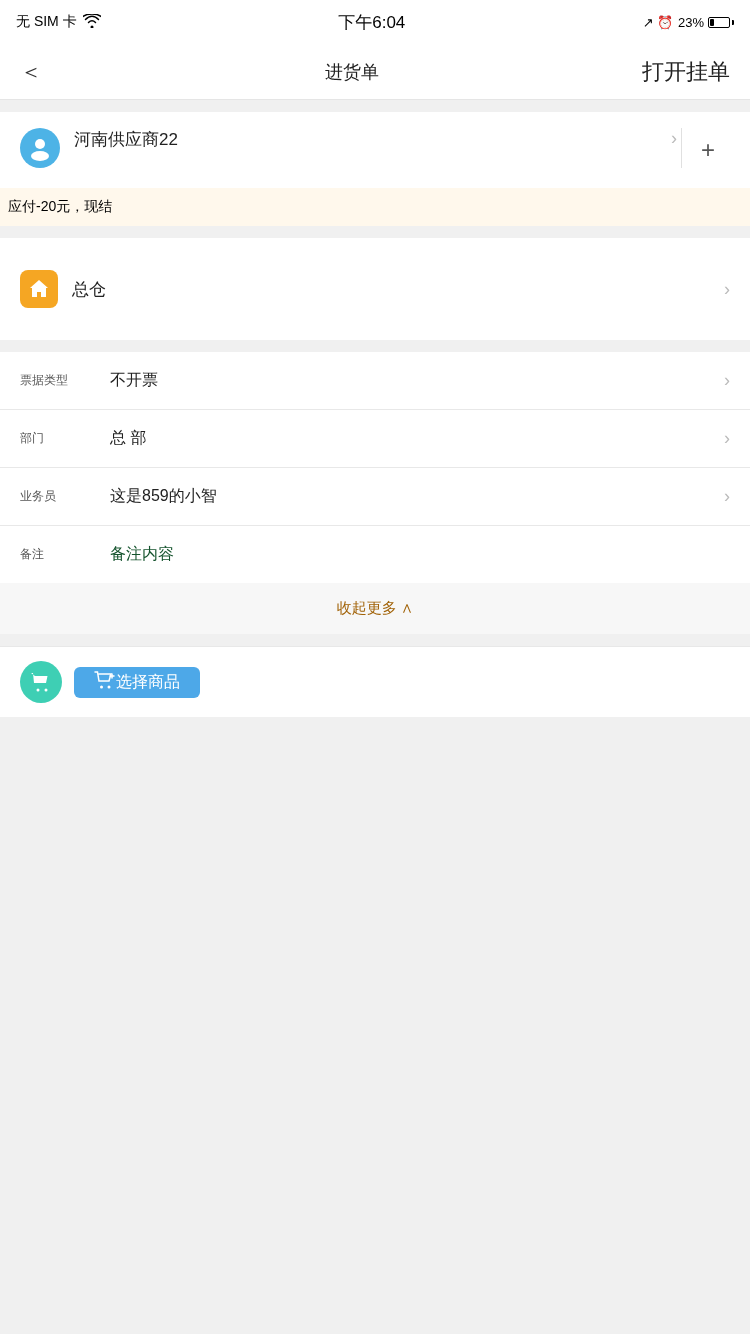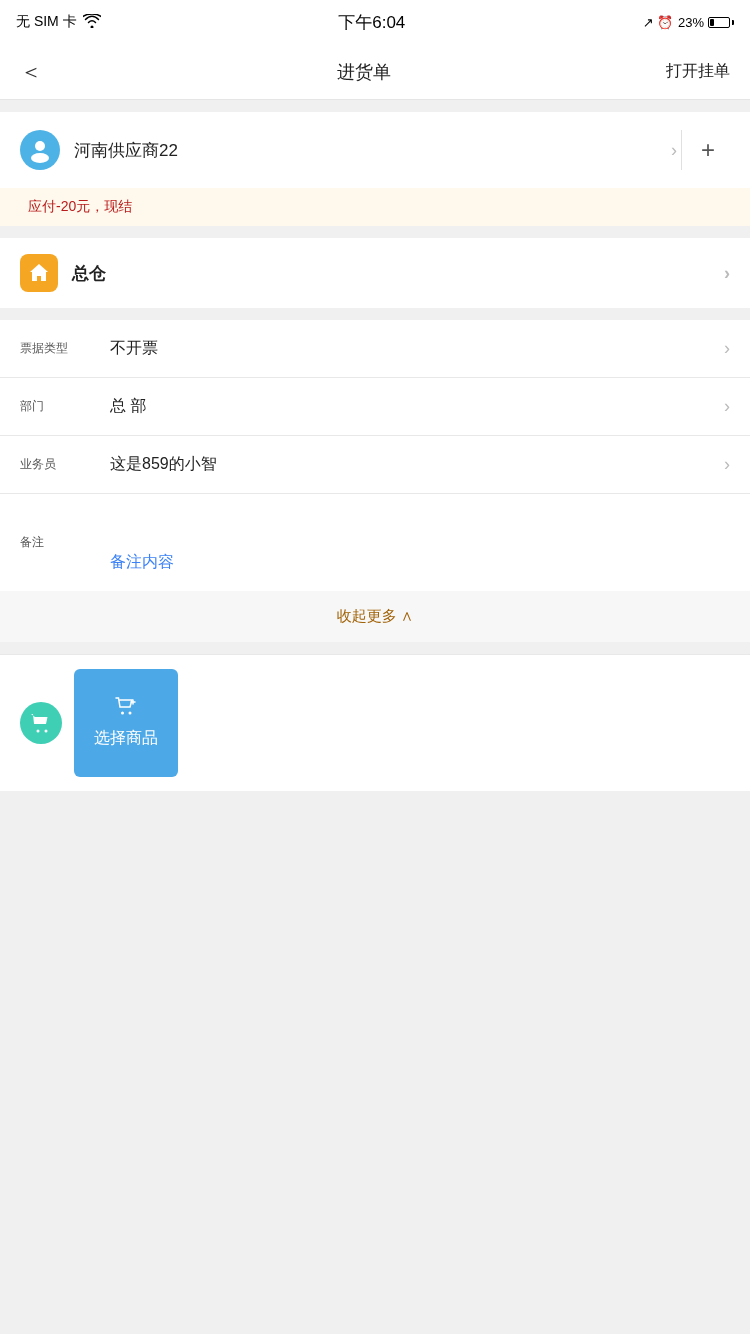--- a/index.html
+++ b/index.html
@@ -58,38 +58,37 @@
       padding: 8px;
       margin-left: -8px;
     }
     .nav-title {
       font-size: 18px;
       font-weight: 500;
       color: #222;
       margin-left: 12px;
     }
     .nav-action {
-      font-size: 16px;
+      font-size: 22px;
       color: #222;
       cursor: pointer;
     }
 
     
     .section-gap { height: 12px; background: #f0f0f0; }
     .line { height: 1px; background: #e8e8e8; margin-left: 0; }
 
     
     .card {
       background: #fff;
     }
 
     
     .supplier-row {
       display: flex;
-      align-items: center;
       padding: 16px 20px;
       cursor: pointer;
     }
     .supplier-avatar {
       width: 40px; height: 40px; border-radius: 50%;
       background: #4db3e6;
       display: flex; align-items: center; justify-content: center;
       margin-right: 14px; flex-shrink: 0;
     }
     .supplier-avatar svg { width: 26px; height: 26px; }
@@ -108,32 +107,31 @@
     }
     .add-btn {
       width: 44px; height: 44px;
       display: flex; align-items: center; justify-content: center;
       font-size: 24px; color: #555; cursor: pointer;
     }
 
     
     .notice-bar {
       background: #fff8ec;
-      padding: 10px 28px;
+      padding: 10px 8px;
       font-size: 14px;
-      color: #b91c1c;
+      color: #000000;
     }
 
     
     .warehouse-row {
       display: flex;
       align-items: center;
-      padding: 16px 20px;
-      cursor: pointer;
-      font-weight: bold;
+      padding: 32px 20px;
+      cursor: pointer;
     }
     .warehouse-icon {
       width: 38px; height: 38px; border-radius: 8px;
       background: #f5a623;
       display: flex; align-items: center; justify-content: center;
       margin-right: 14px; flex-shrink: 0;
       font-size: 20px;
     }
     .warehouse-name {
       flex: 1;
@@ -154,22 +152,21 @@
       color: #555;
       width: 90px;
       flex-shrink: 0;
     }
     .form-value {
       flex: 1;
       font-size: 16px;
       color: #222;
     }
     .form-value.placeholder {
-      color: #3b82f6;
-      margin-top: 40px;
+      color: #14532d;
     }
 
     
     .collapse-btn {
       display: flex;
       align-items: center;
       justify-content: center;
       padding: 16px;
       background: #f7f7f7;
       cursor: pointer;
@@ -194,27 +191,25 @@
     }
     .product-count {
       flex: 1;
       font-size: 16px;
       color: #333;
     }
     .select-btn {
       background: #4da8e8;
       color: #fff;
       border-radius: 6px;
-      padding: 28px 20px;
+      padding: 4px 20px;
       font-size: 16px;
       display: flex;
       align-items: center;
-      gap: 8px;
-      cursor: pointer;
-      flex-direction: column;
+      cursor: pointer;
     }
     .select-btn-icon { font-size: 18px; }
 
     .remaining-space {
       flex: 1;
       background: #f0f0f0;
       min-height: 300px;
     }
   </style>
 </head>

